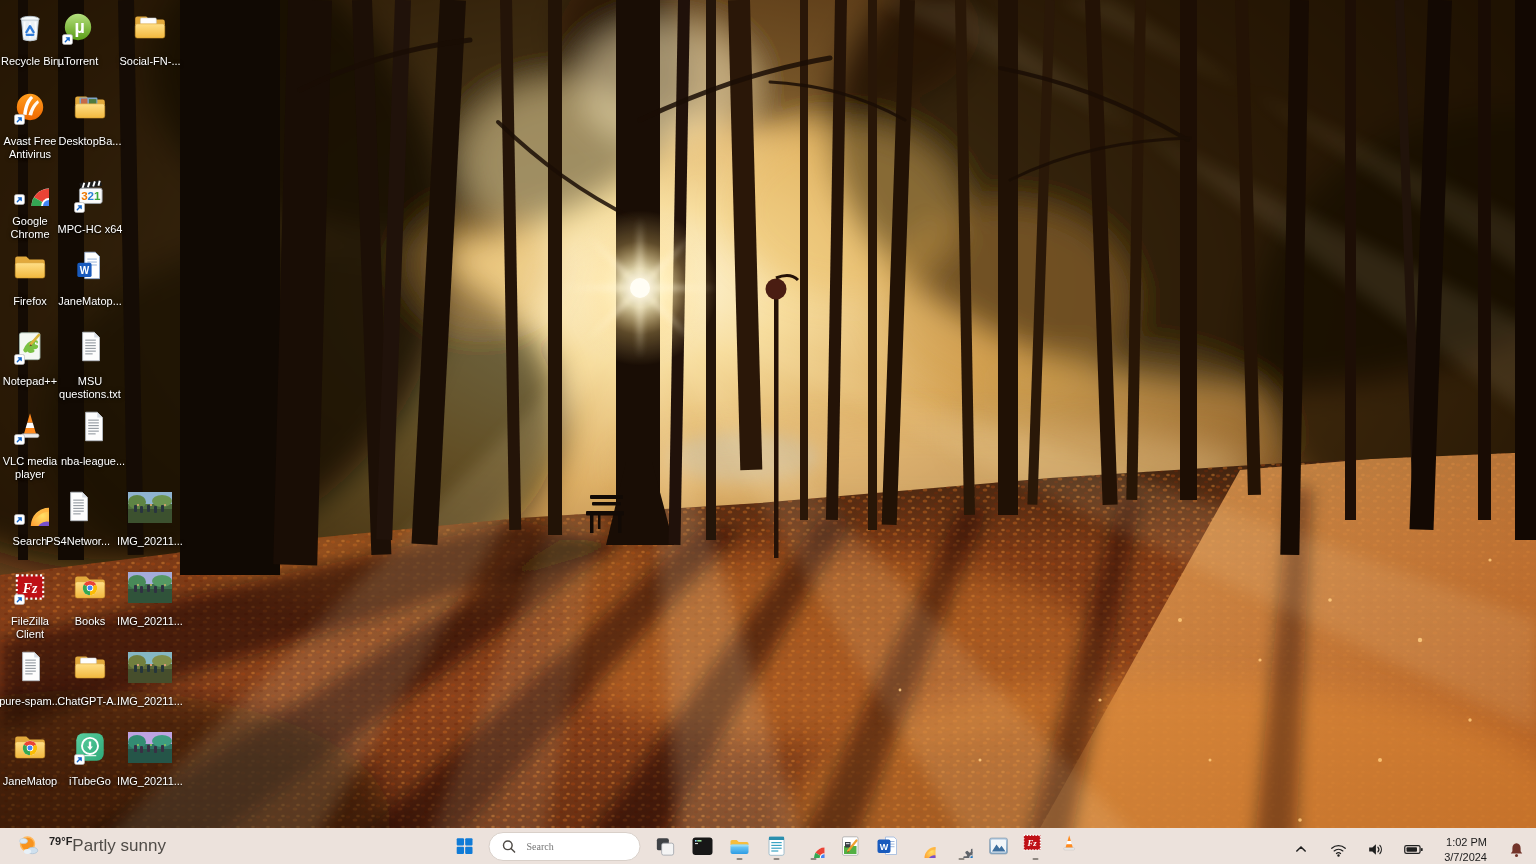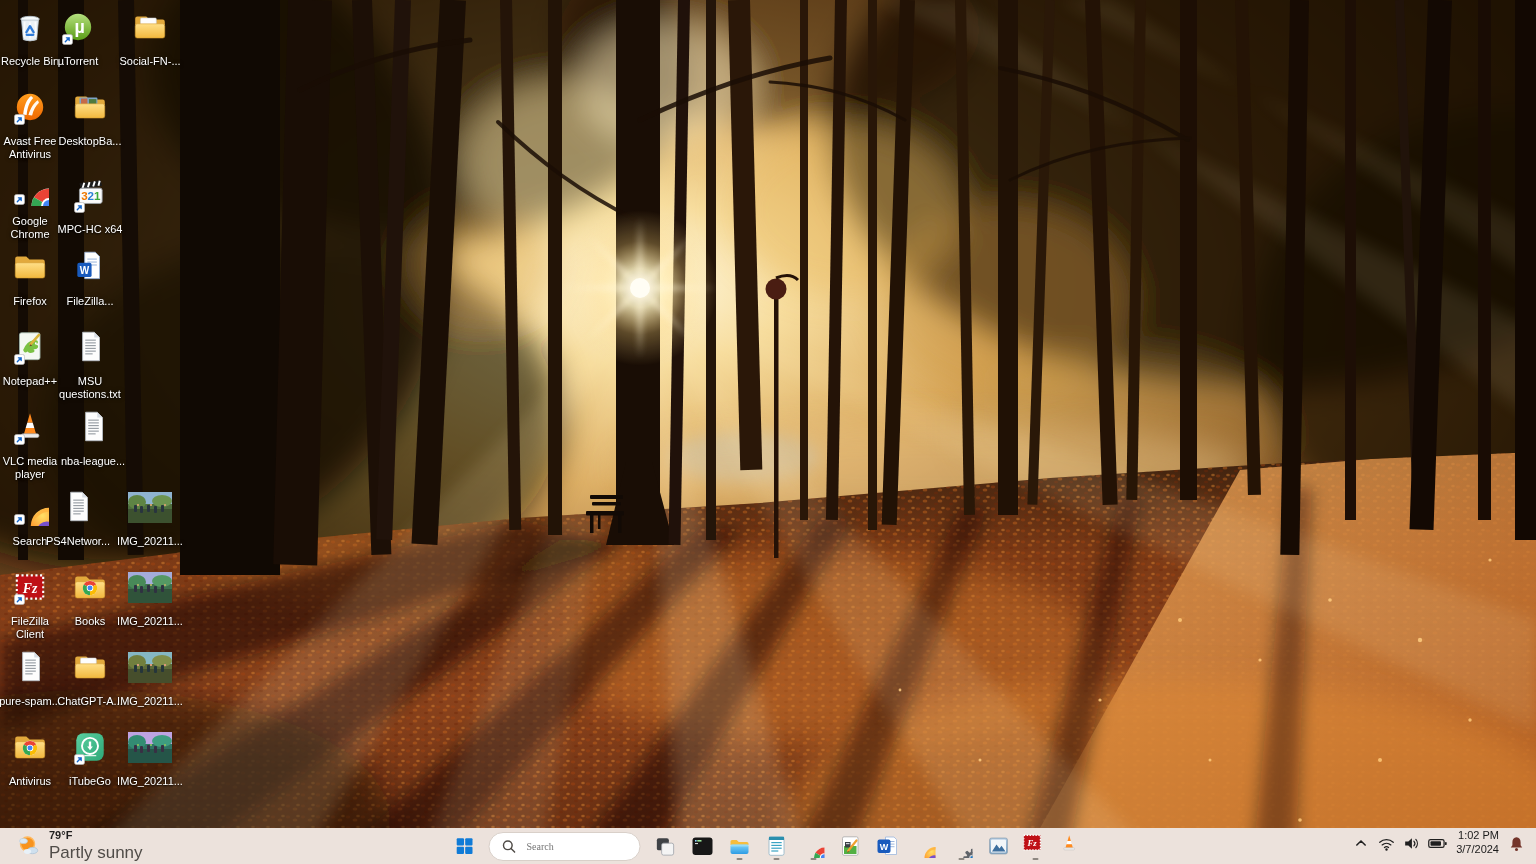--- a/index.html
+++ b/index.html
@@ -11,34 +11,34 @@
   .ic{position:relative;height:40px;display:flex;align-items:flex-end;justify-content:center}
   .i36{width:38px;height:38px;display:block}
   .i44{width:46px;height:31px;display:block;margin-bottom:3px;border-radius:1px}
   .sc{position:absolute;left:3px;bottom:1px;width:11px;height:11px}
   .lbl{margin-top:9px;font-size:11px;line-height:1.18;color:#fff;text-align:center;
        text-shadow:0 1px 2px rgba(0,0,0,.95),0 0 4px rgba(0,0,0,.65);max-width:74px;word-wrap:break-word}
   
   .taskbar{position:absolute;left:0;right:0;bottom:0;height:36px;background:#ece2dc;z-index:5}
   .tb-weather{position:absolute;left:8px;top:0;height:36px;display:flex;align-items:center;gap:7px;
               padding:0 8px;border-radius:5px;cursor:pointer}
-  .wtxt{display:flex;flex-direction:column;justify-content:center;line-height:1.25}
+  .wtxt{display:flex;flex-direction:row;justify-content:center;line-height:1.25}
   .wtemp{font-size:11px;font-weight:bold;color:#201f1e}
   .wcond{font-size:17px;color:#504c48}
   .tb-center{position:absolute;left:50%;top:0;transform:translateX(-50%);height:36px;
              display:flex;align-items:center;gap:2px}
   .tbtn{width:35px;height:31px;border:none;background:transparent;border-radius:5px;position:relative;
         display:flex;align-items:center;justify-content:center;padding:0;cursor:pointer}
   .run-dot{position:absolute;bottom:1.5px;left:50%;transform:translateX(-50%);
            width:6px;height:2.5px;border-radius:2px;background:#8d8781}
   .tb-search{width:152px;height:29px;background:#fff;border:1px solid #d9d0c9;border-radius:15px;
              display:flex;align-items:center;gap:7px;padding:0 11px;margin:0 5px;box-sizing:border-box}
   .tb-search input{border:none;outline:none;font-size:10px;color:#0f766e;width:100px;background:transparent;
                    font-family:Liberation Serif, serif}
-  .tb-tray{position:absolute;right:2px;top:0;height:36px;display:flex;align-items:flex-start;gap:0}
+  .tb-tray{position:absolute;right:2px;top:0;height:36px;display:flex;align-items:flex-end;gap:12px}
   .trbtn{height:30px;border:none;background:transparent;border-radius:5px;display:flex;align-items:center;
          justify-content:center;padding:0 3px;cursor:pointer}
   .clock{font-size:11px;color:#1b1b1b;text-align:right;line-height:1.3;padding:0 5px;cursor:pointer}
 </style>
 </head>
 <body>
 
 <svg class="wp" viewBox="0 0 1536 864" preserveAspectRatio="none">
   <defs>
     <radialGradient id="skyg" cx="42%" cy="33%" r="78%">
@@ -598,21 +598,21 @@
         </svg>
       </div>
     <div class="lbl">pure-spam...</div>
   </div>
   <div class="dcell" style="left:-4px;top:726px">
     <div class="ic">
         <svg class="i36">
           <use href="#sym-folder-chrome"></use>
         </svg>
       </div>
-    <div class="lbl">Antivirus</div>
+    <div class="lbl">JaneMatop</div>
   </div>
 
   <div class="dcell" style="left:44px;top:6px">
     <div class="ic">
         <svg class="i36">
           <use href="#sym-utorrent"></use>
         </svg>
       <svg class="sc">
           <use href="#sym-sc"></use>
         </svg>
@@ -637,21 +637,21 @@
         </svg>
       </div>
     <div class="lbl">MPC-HC x64</div>
   </div>
   <div class="dcell" style="left:56px;top:246px">
     <div class="ic">
         <svg class="i36">
           <use href="#sym-worddoc"></use>
         </svg>
       </div>
-    <div class="lbl">FileZilla...</div>
+    <div class="lbl">JaneMatop...</div>
   </div>
   <div class="dcell" style="left:56px;top:326px">
     <div class="ic">
         <svg class="i36">
           <use href="#sym-textdoc"></use>
         </svg>
       </div>
     <div class="lbl">MSU questions.txt</div>
   </div>
   <div class="dcell" style="left:59px;top:406px">

